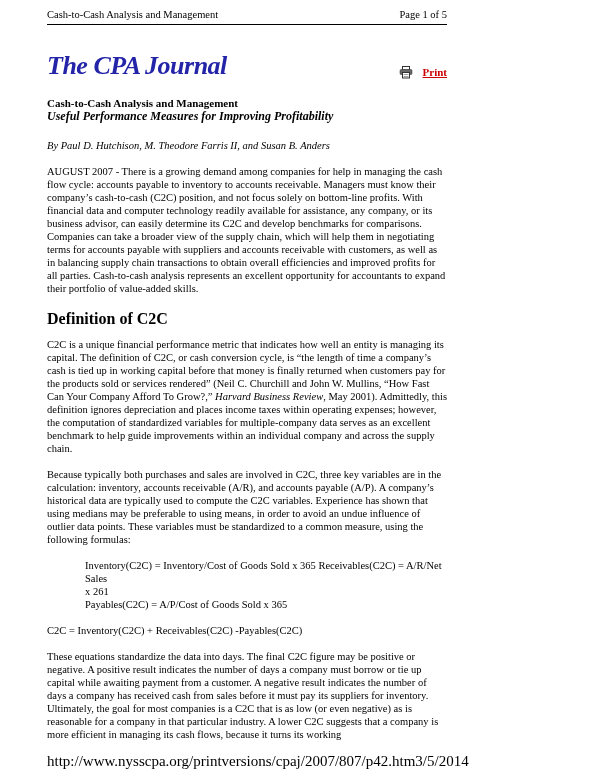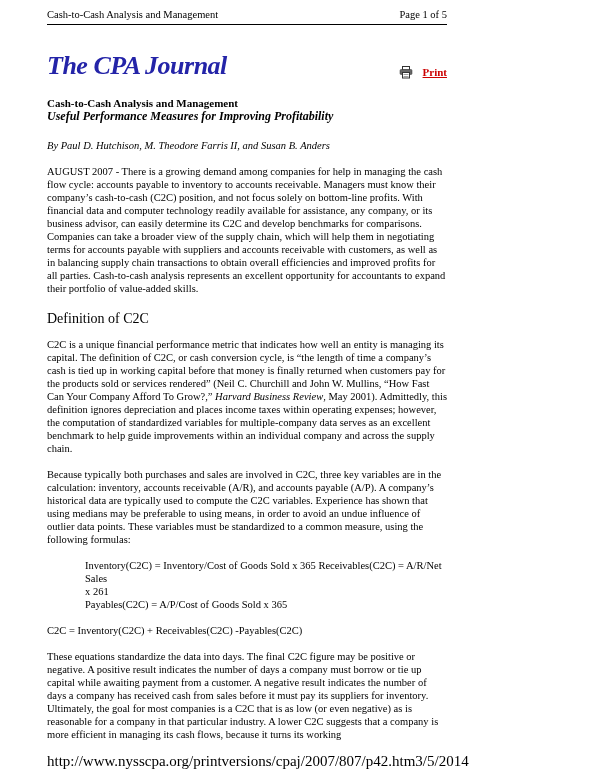--- a/index.html
+++ b/index.html
@@ -66,23 +66,23 @@
     font-weight: bold;
     font-style: italic;
     margin: 0 0 16px 0;
   }
   .byline {
     font-style: italic;
     margin: 15px 0 0 0;
   }
   .article p { margin: 13px 0 0 0; }
   .article h3 {
-    font-size: 14px;
+    font-size: 16px;
     line-height: 13px;
-    font-weight: normal;
+    font-weight: bold;
     margin: 17px 0 0 0;
   }
   .formulas {
     margin: 13px 0 0 38px;
   }
   .print-footer {
     position: absolute;
     left: 47px;
     right: 45px;
     bottom: 8px;

